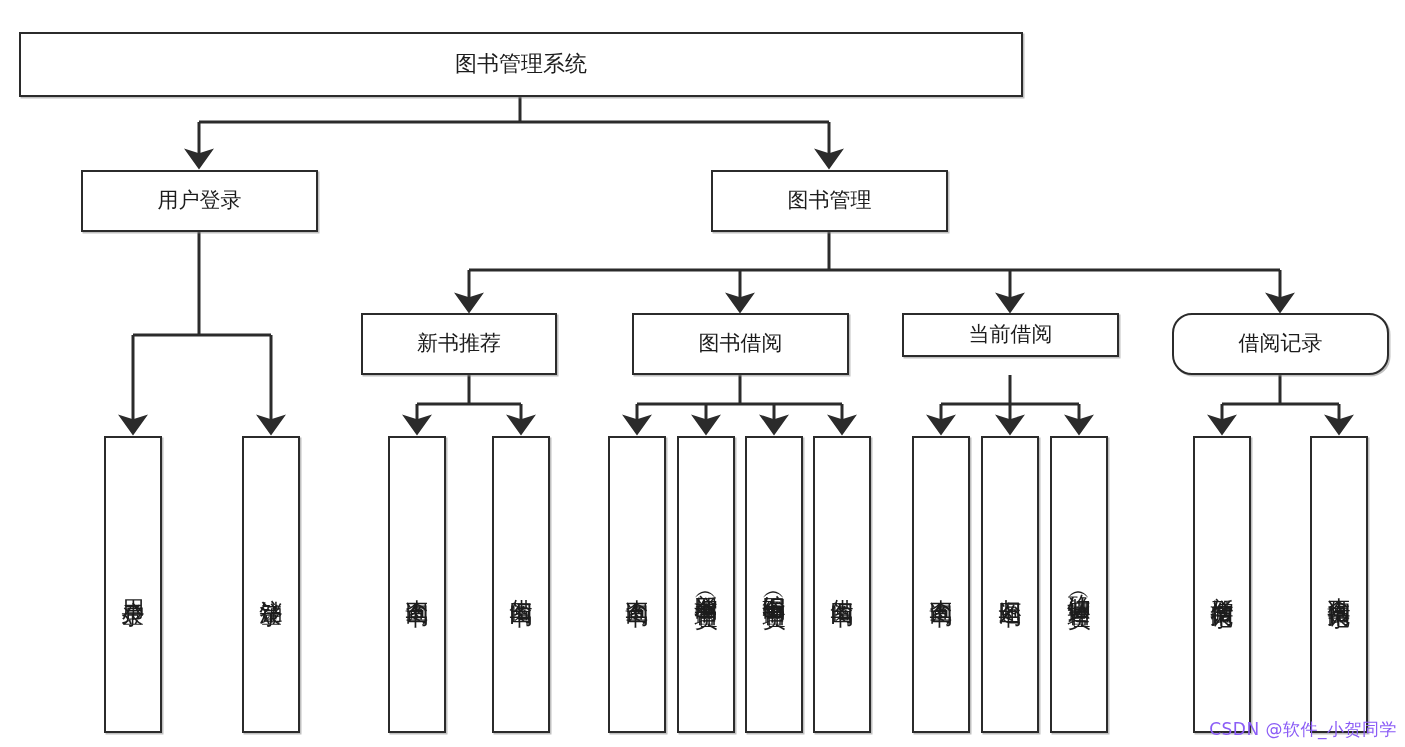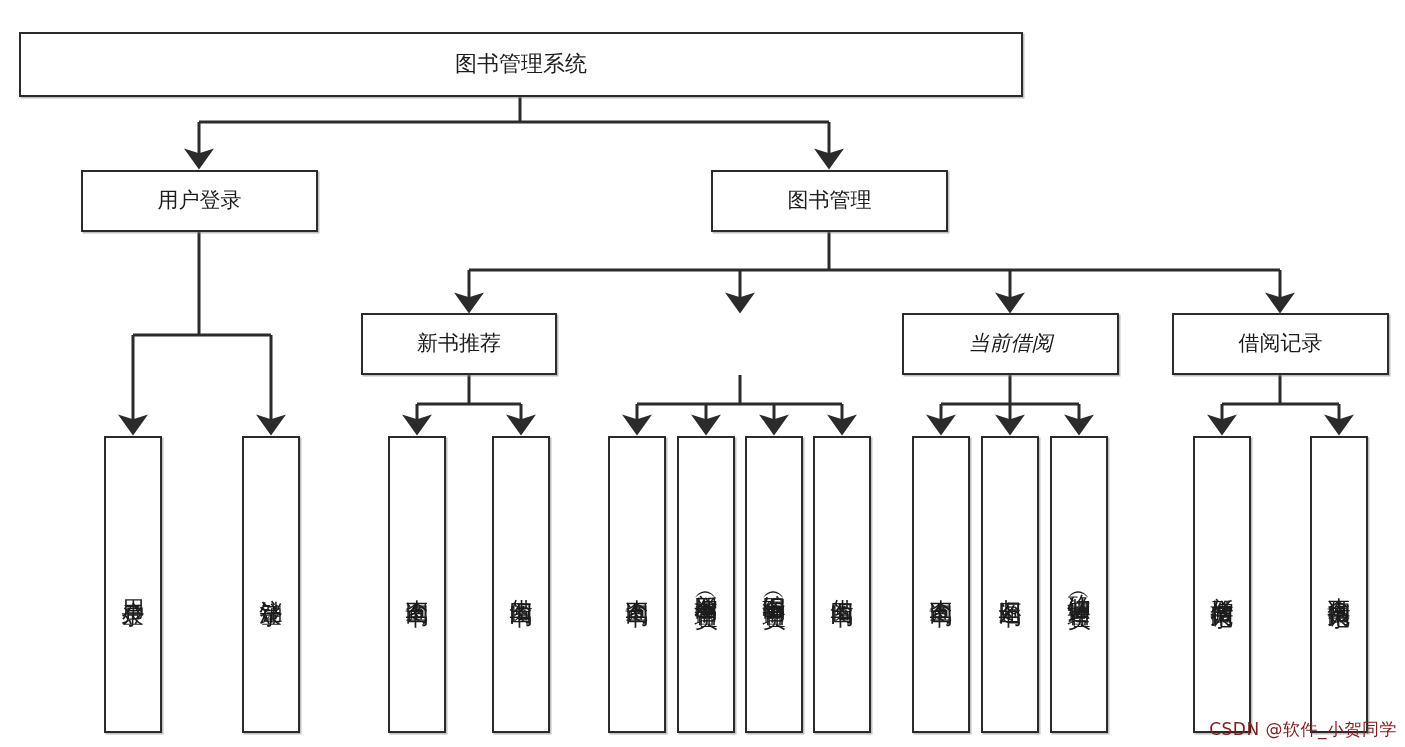--- a/index.html
+++ b/index.html
@@ -59,21 +59,21 @@
     top: 0;
     width: 1405px;
     height: 747px;
     pointer-events: none;
   }
   .watermark {
     position: absolute;
     right: 8px;
     bottom: 6px;
     font-size: 17px;
-    color: #7f1d1d;
+    color: #8b5cf6;
     letter-spacing: 0.5px;
     white-space: nowrap;
     user-select: none;
   }
 </style>
 </head>
 <body>
 
 <div id="diagram-root">
 
@@ -134,24 +134,27 @@
   <div class="node horizontal" style="left:81px; top:170px; width:237px; height:62px;">
     <span class="node-label">用户登录</span>
   </div>
   <div class="node horizontal" style="left:711px; top:170px; width:237px; height:62px;">
     <span class="node-label">图书管理</span>
   </div>
 
   <div class="node horizontal" style="left:361px; top:313px; width:196px; height:62px;">
     <span class="node-label">新书推荐</span>
   </div>
-  <div class="node horizontal" style="left:902px; top:313px; width:217px; height:62px;font-style:italic;">
+  <div class="node horizontal" style="left:632px; top:313px; width:217px; height:62px;">
+    <span class="node-label">图书借阅</span>
+  </div>
+  <div class="node horizontal" style="left:902px; top:313px; width:217px; height:44px;">
     <span class="node-label">当前借阅</span>
   </div>
-  <div class="node horizontal" style="left:1172px; top:313px; width:217px; height:62px;">
+  <div class="node horizontal" style="left:1172px; top:313px; width:217px; height:62px;border-radius:20px;">
     <span class="node-label">借阅记录</span>
   </div>
 
   <div class="node vertical" style="left:104px; top:436px; width:58px; height:297px;">
     <span class="node-label">用户登录</span>
   </div>
   <div class="node vertical" style="left:242px; top:436px; width:58px; height:297px;">
     <span class="node-label">注销登录</span>
   </div>
 

